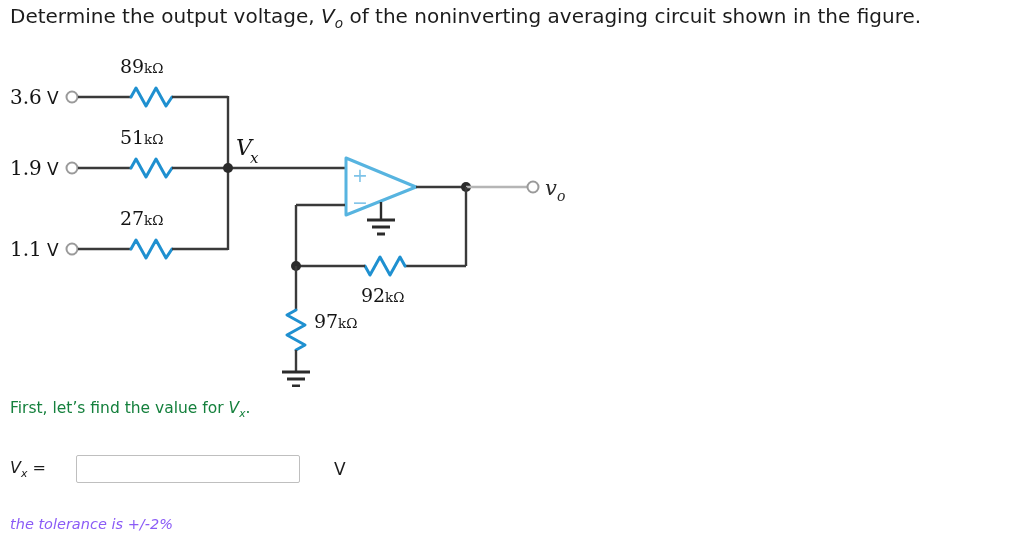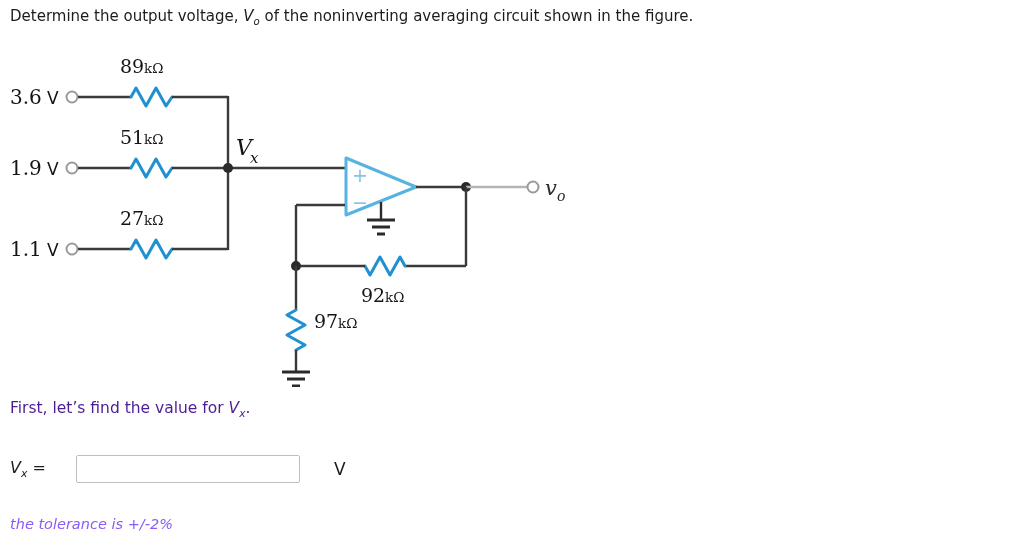--- a/index.html
+++ b/index.html
@@ -16,21 +16,21 @@
     font-family: "DejaVu Sans", "Liberation Sans", sans-serif;
     color: #1a1a1a;
     -webkit-font-smoothing: antialiased;
   }
 
   
   #question-prompt {
     position: absolute;
     left: 10px;
     top: 6px;
-    font-size: 15px;
+    font-size: 20px;
     line-height: 20px;
     color: #1c1c1c;
     white-space: nowrap;
   }
   .var-italic {
     font-style: italic;
   }
   .var-italic sub {
     font-style: italic;
     font-size: 0.68em;
@@ -48,21 +48,21 @@
     display: block;
   }
 
   
   #followup-text {
     position: absolute;
     left: 10px;
     top: 398px;
     font-size: 15.5px;
     line-height: 20px;
-    color: #4c1d95;
+    color: #15803d;
     white-space: nowrap;
   }
   #answer-row {
     position: absolute;
     left: 10px;
     top: 452px;
     height: 34px;
     display: flex;
     align-items: center;
     gap: 24px;

